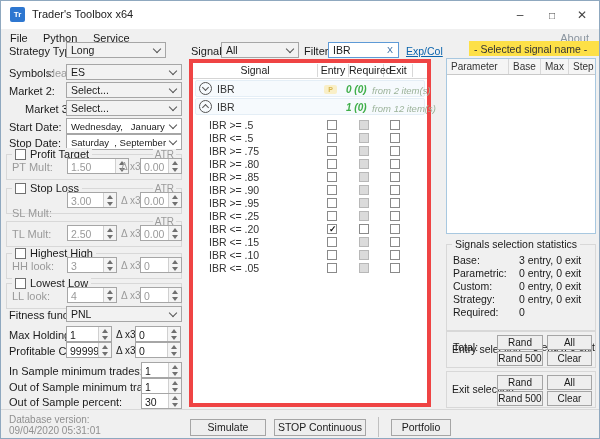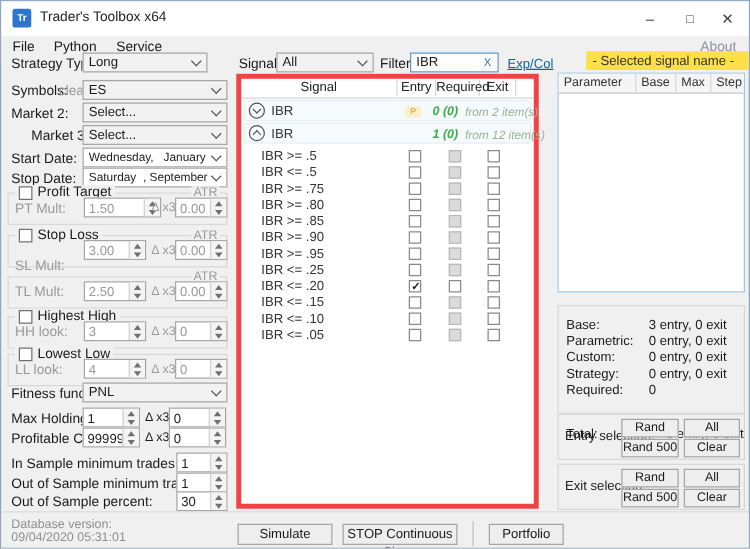--- a/index.html
+++ b/index.html
@@ -597,20 +597,21 @@
     <div class="phead">
       <div class="pc0">Parameter</div>
       <div class="pc1">Base</div>
       <div class="pc2">Max</div>
       <div class="pc3">Step</div>
     </div>
     <div></div>
   </div>
 
   <div class="grp" style="left:445px;top:243px;width:150px;height:87px;">
+    <div class="grp-t" style="font-size:10.5px;">Signals selection statistics</div>
     <div id="stats-rows" style="padding:8px 0 0 6px;">
   <div class="statrow">
     <span class="sl">Base:</span>
     <span>3 entry, 0 exit</span>
   </div>
 
   <div class="statrow">
     <span class="sl">Parametric:</span>
     <span>0 entry, 0 exit</span>
   </div>

